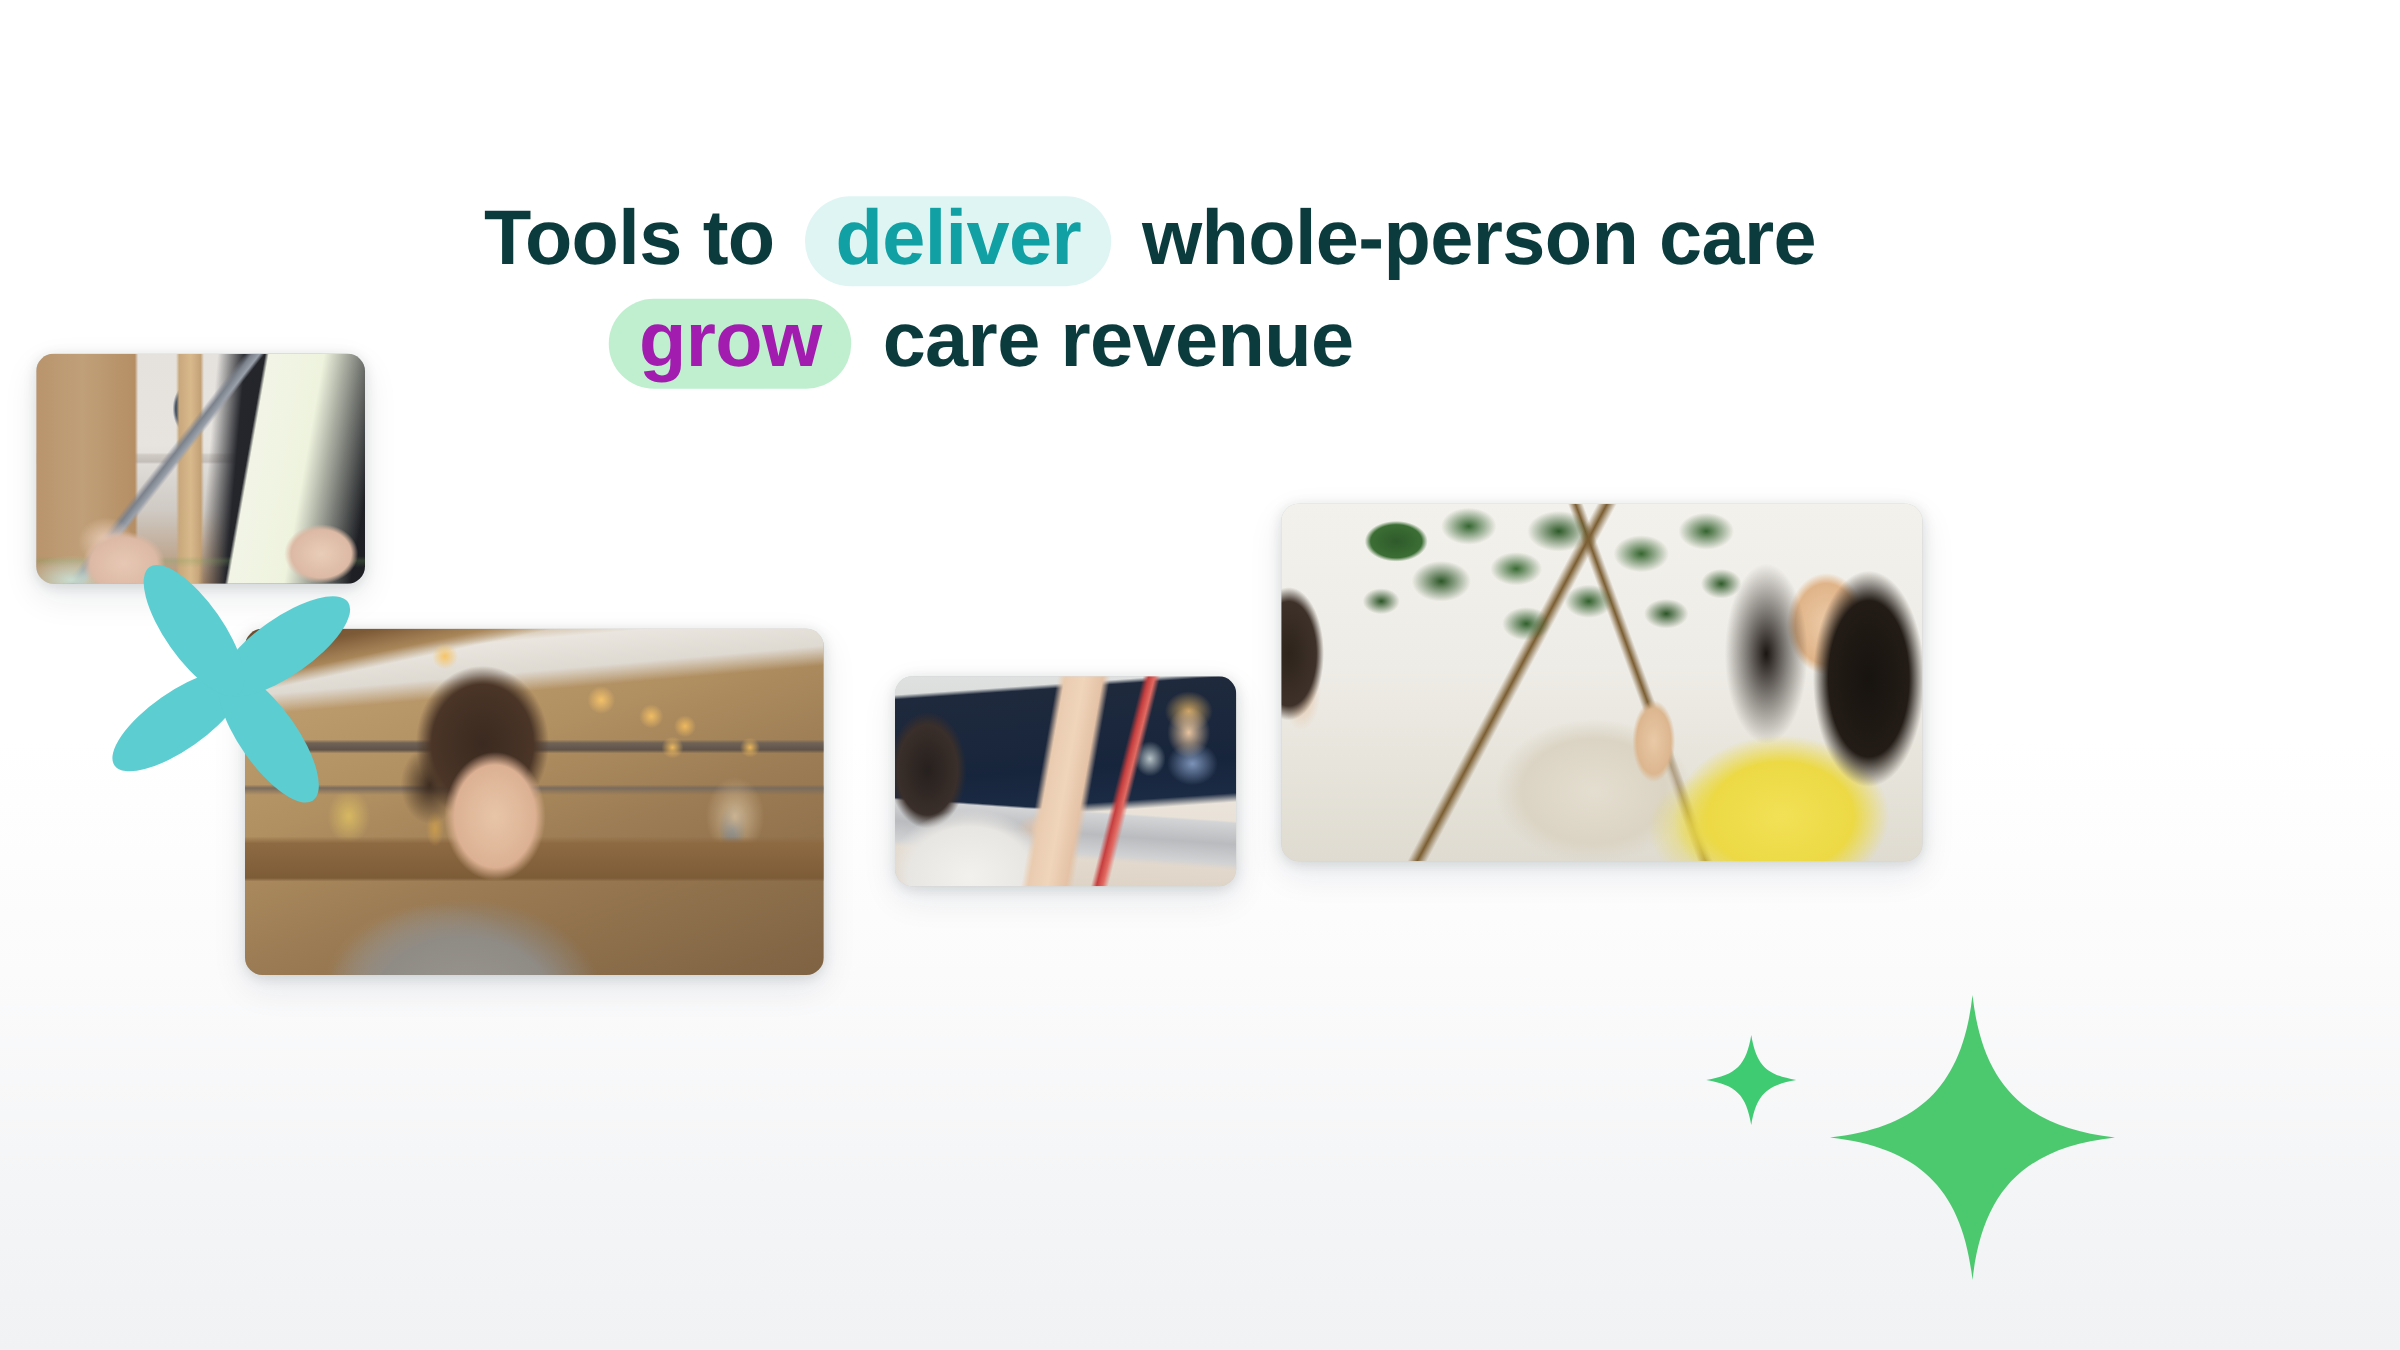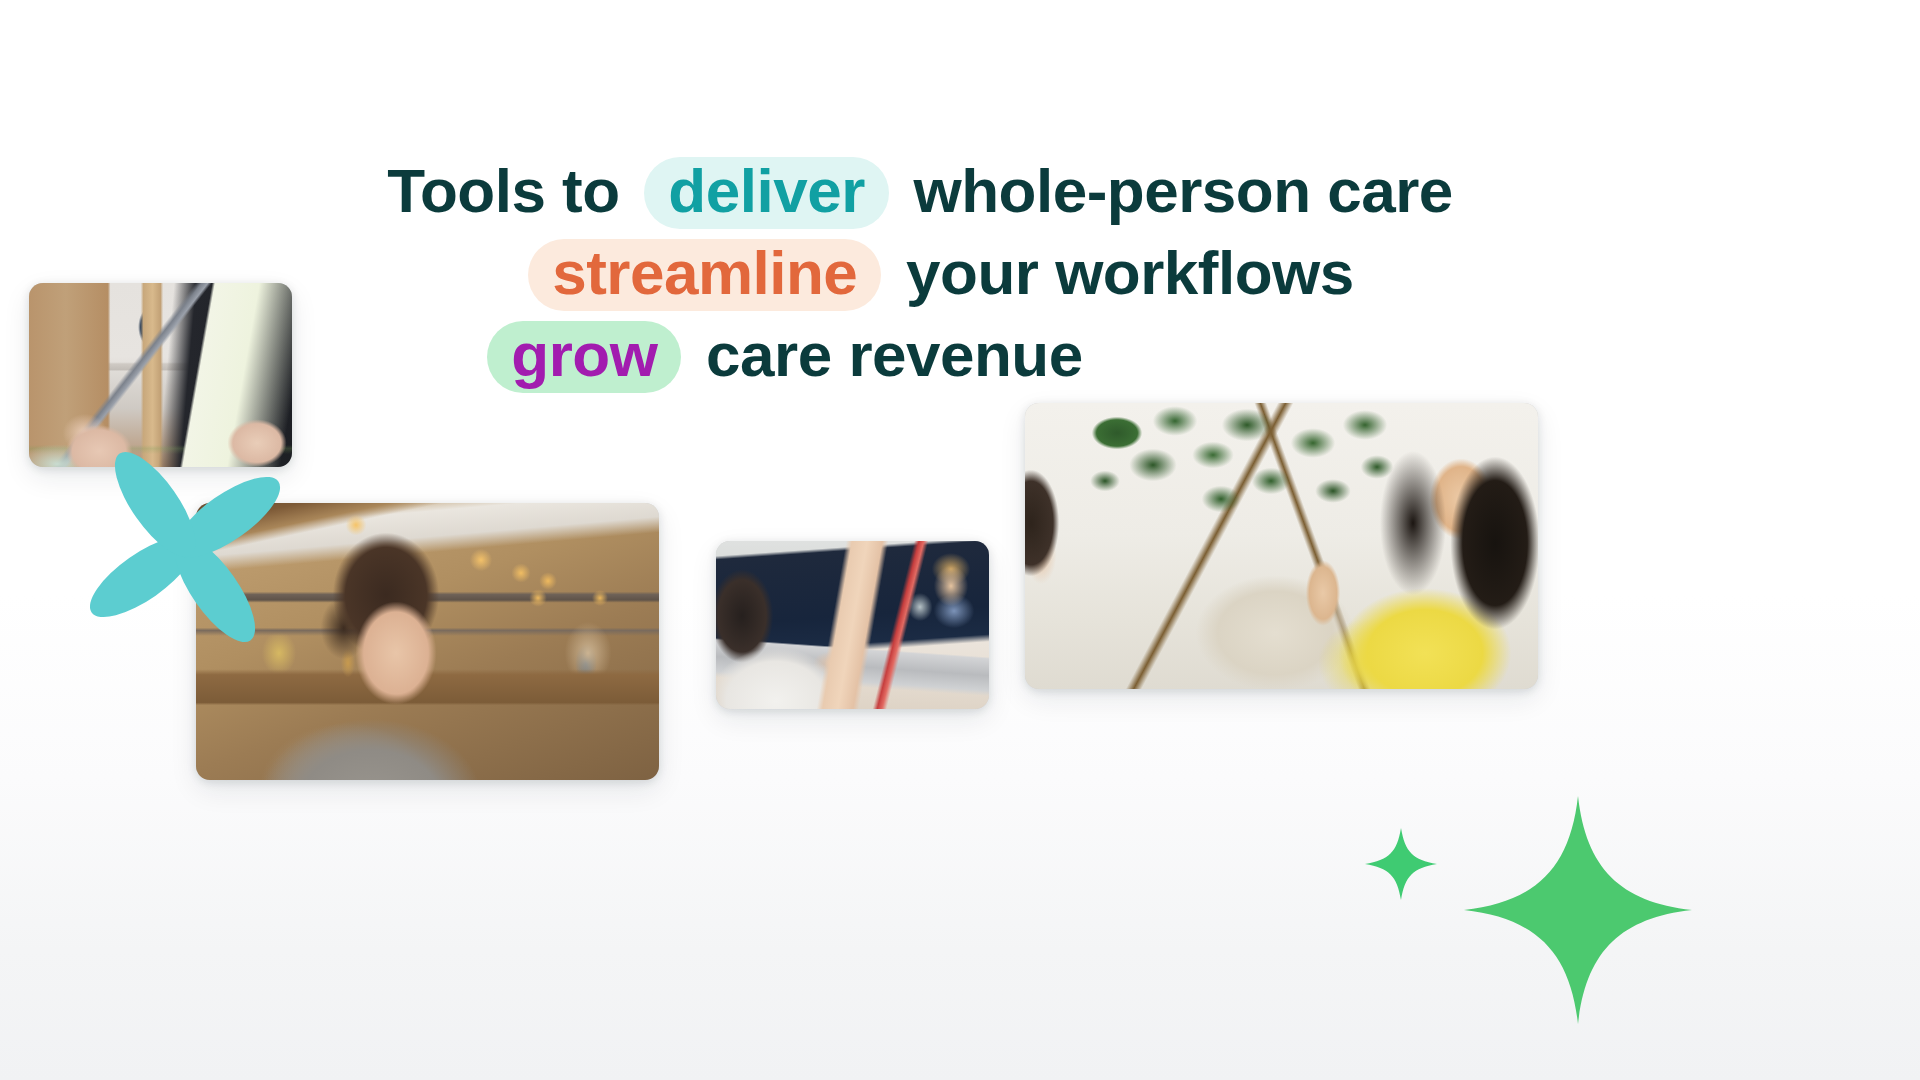--- a/index.html
+++ b/index.html
@@ -298,24 +298,20 @@
 <div class="stage">
 
   <div class="headline">
 
     <div class="hl-line l1">
       <span>Tools to</span>
       <span class="pill pill-deliver">deliver</span>
       <span>whole-person care</span>
     </div>
 
-    <div class="hl-line l2">
-      <span class="pill pill-streamline">streamline</span>
-      <span>your workflows</span>
-    </div>
 
     <div class="hl-line l3">
       <span class="pill pill-grow">grow</span>
       <span>care revenue</span>
     </div>
 
   </div>
 
   <div class="photo" id="photo-notebook">
     <div class="inner"></div>

